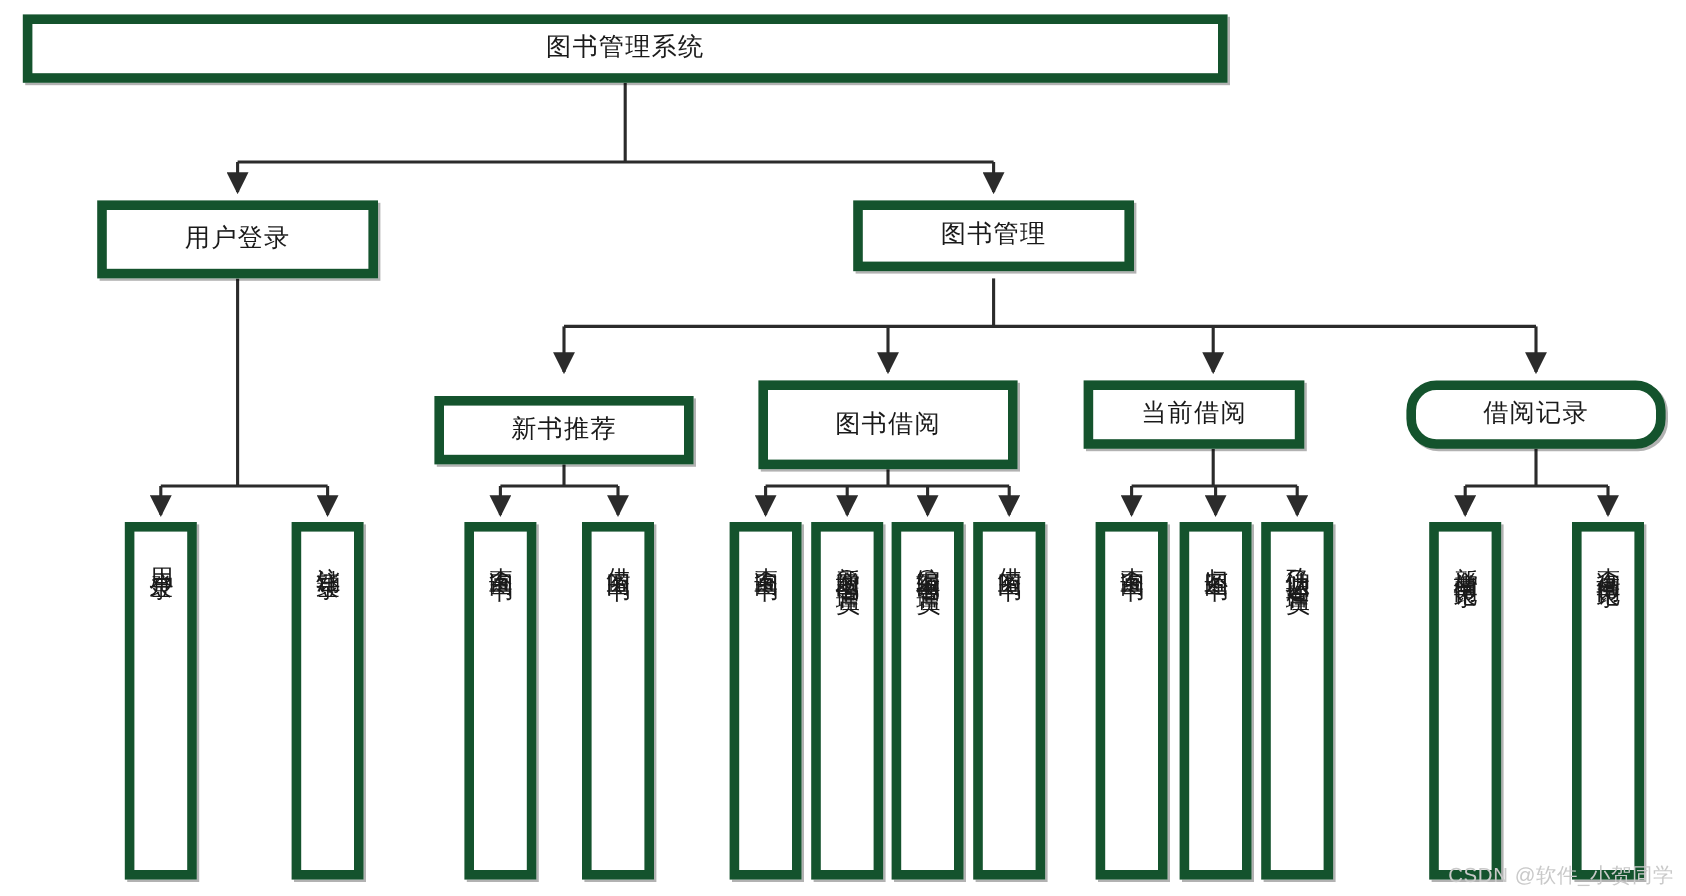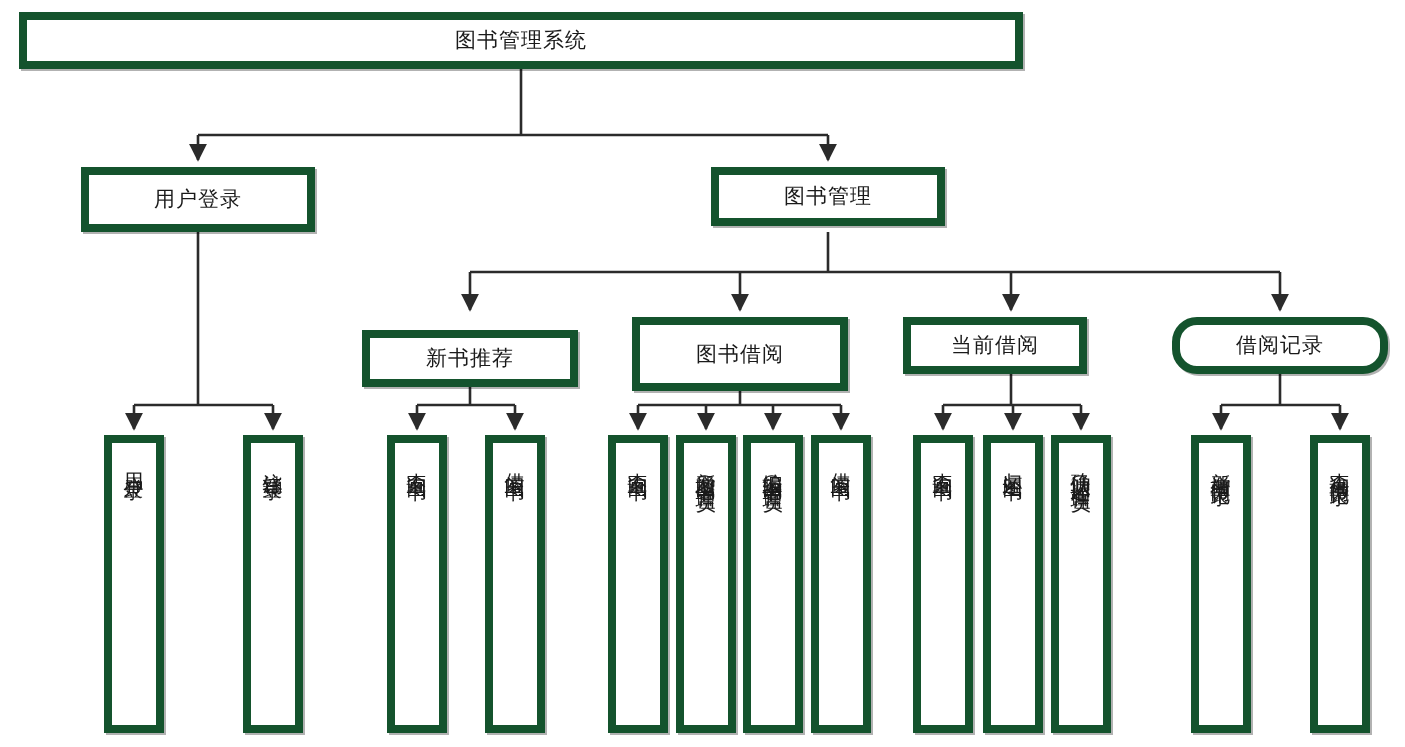--- a/index.html
+++ b/index.html
@@ -165,13 +165,14 @@
     <span class="label">确认归还（管理员）</span>
   </div>
 
   <div class="node vertical" style="left:1191px;top:435px;width:60px;height:298px;">
     <span class="label">新增借阅记录</span>
   </div>
   <div class="node vertical" style="left:1310px;top:435px;width:60px;height:298px;">
     <span class="label">查询借阅记录</span>
   </div>
 
+  <div class="watermark">CSDN @软件_小贺同学</div>
 </div>
 
 </body></html>

